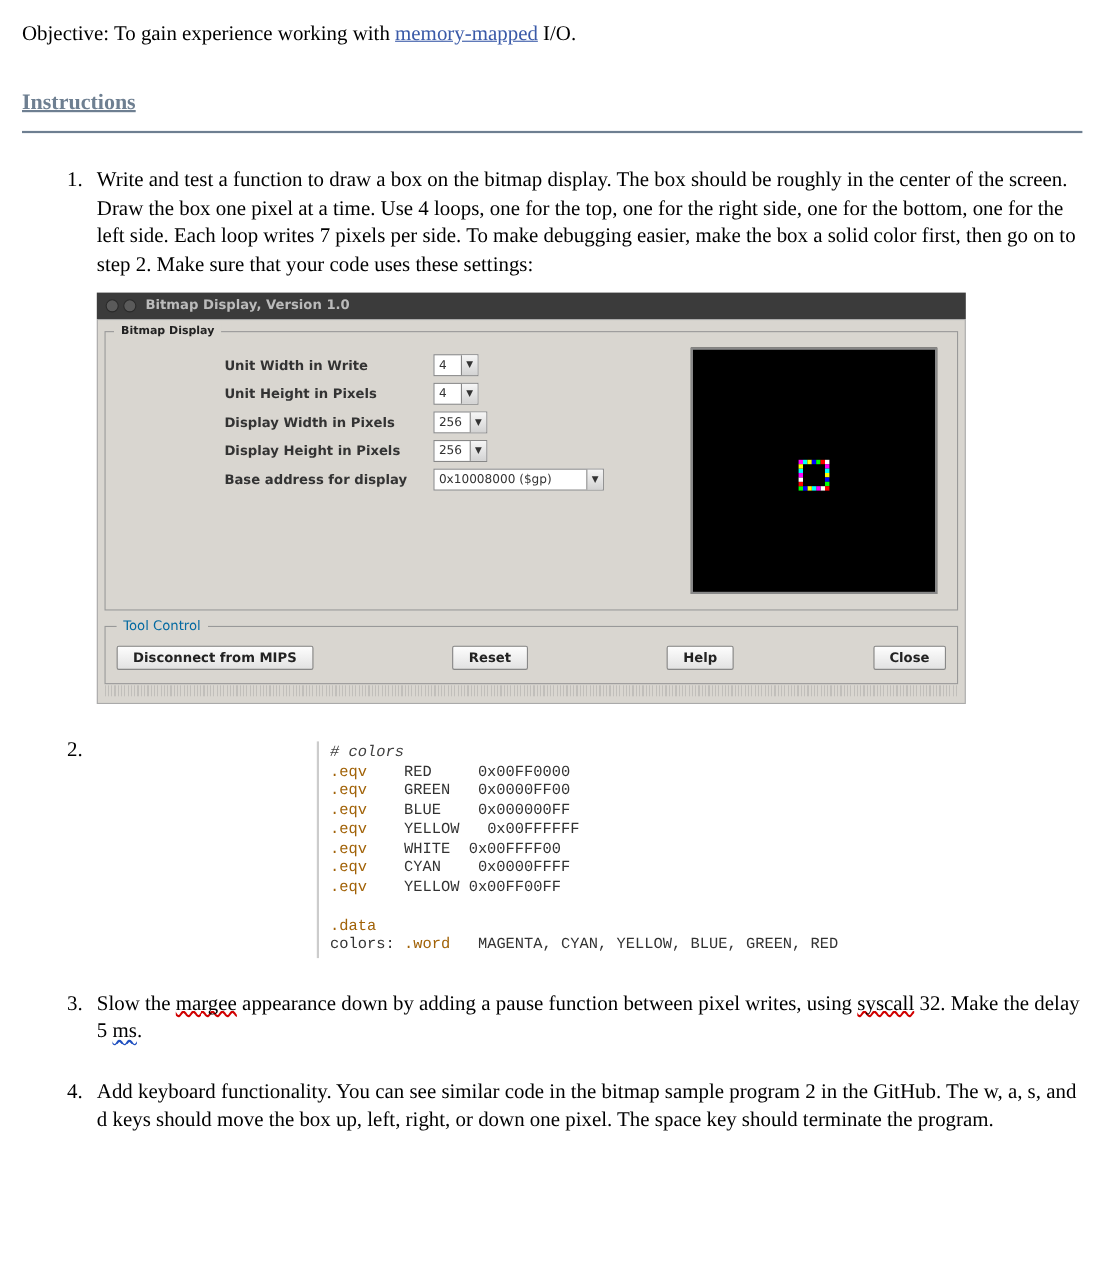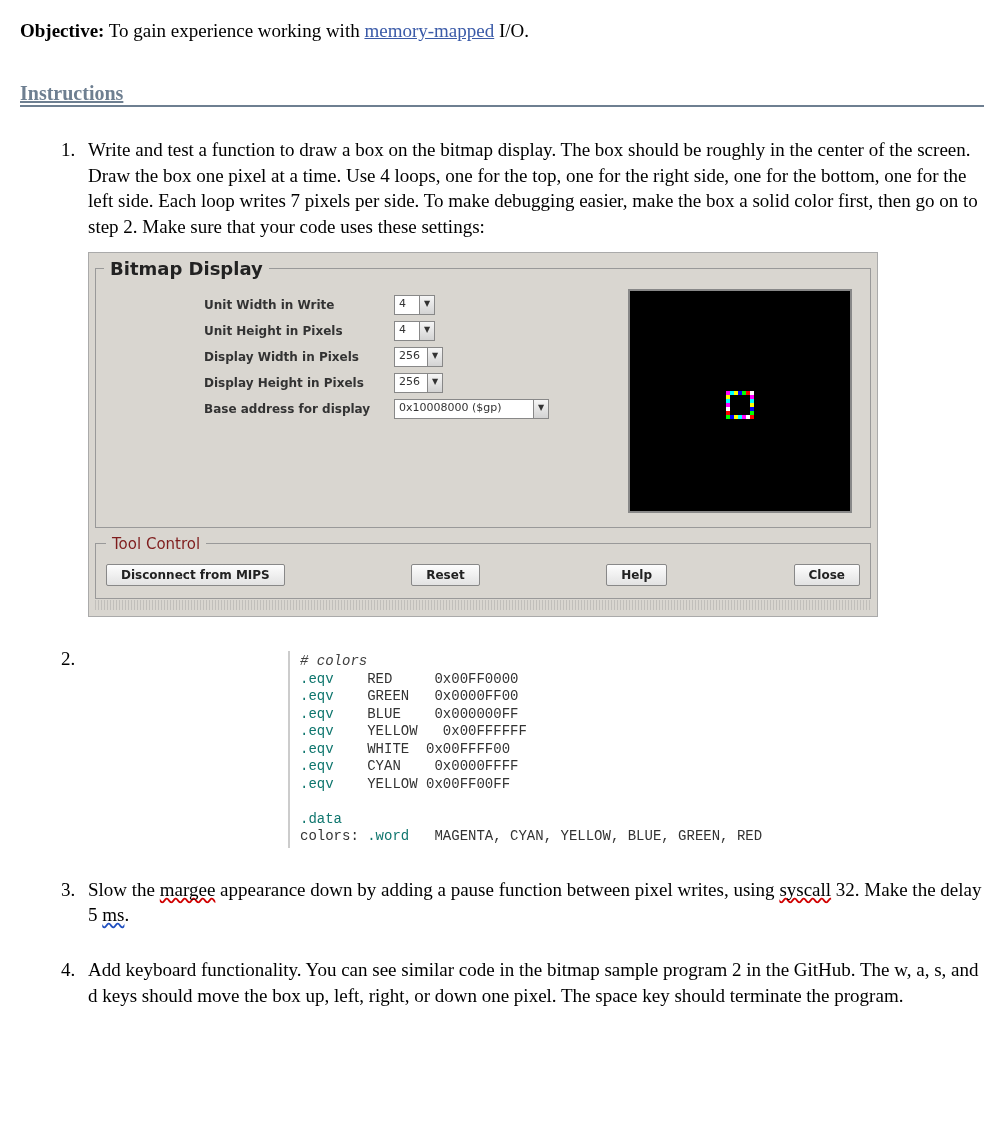--- a/index.html
+++ b/index.html
@@ -8,32 +8,32 @@
     color: #000;
     background: #fff;
     margin: 0;
     padding: 20px 20px 40px 20px;
     width: 964px;
   }
   .objective-line {
     margin-bottom: 40px;
   }
   .objective-label {
-    font-weight: bold;
+    font-weight: normal;
     margin-top: 36px;
   }
   .hyperlink {
     color: #3a5aa8;
   }
   .instructions-heading {
     color: #6e7f91;
     font-weight: bold;
     text-decoration: underline;
     border-bottom: 2px solid #6e7f91;
-    padding-bottom: 0;
+    padding-bottom: 14px;
     margin-bottom: 30px;
     font-size: 20px;
   }
   ol.main-list {
     padding-left: 60px;
     margin: 0;
   }
   ol.main-list > li {
     margin-bottom: 29px;
     padding-left: 8px;
@@ -81,21 +81,21 @@
     border: 1px solid #999;
     margin: 0;
     padding: 8px 8px 14px 8px;
     position: relative;
   }
   .bmp-legend {
     background: #d9d6d0;
     padding: 0 6px;
     font-weight: bold;
     color: #222;
-    font-size: 18px;
+    font-size: 10px;
   }
   .bmp-top {
     display: flex;
     align-items: flex-start;
     gap: 12px;
   }
   .bmp-settings {
     flex: 1;
     padding-left: 100px;
   }
@@ -153,22 +153,22 @@
     width: 4px; height: 4px;
   }
   .bmp-tool-fieldset {
     border: 1px solid #999;
     margin: 6px 0 0 0;
     padding: 10px 10px 12px 10px;
   }
   .bmp-tool-legend {
     background: #d9d6d0;
     padding: 0 6px;
-    color: #7f1d1d;
-    font-size: 15px;
+    color: #0369a1;
+    font-size: 12px;
   }
   .bmp-buttons {
     display: flex;
     justify-content: space-between;
   }
   .bmp-btn {
     background: linear-gradient(#fdfdfd,#e2e2e2);
     border: 1px solid #888;
     padding: 3px 14px;
     font-size: 12px;
@@ -188,39 +188,44 @@
     font-family: 'Courier New', monospace;
     font-size: 14px;
     line-height: 1.25;
     border-left: 2px solid #ccc;
     padding: 2px 0 2px 10px;
     margin: 14px 0 14px 200px;
     white-space: pre;
     color: #333;
   }
   .cm-comment { color: #404040; font-style: italic; }
-  .cm-dir     { color: #0f766e; }
+  .cm-dir     { color: #a16207; }
   .cm-id      { color: #333; }
 </style>
 </head>
 <body>
 
 <div class="objective-line">
   <span class="objective-label">Objective:</span><span>  To gain experience working with </span><a href="#" class="hyperlink">memory-mapped</a><span> I/O.</span>
 </div>
 
 <div class="instructions-heading">Instructions</div>
 
 <ol class="main-list">
 
   <li>
     <span>Write and test a function to draw a box on the bitmap display. The box should be roughly in the center of the screen. Draw the box one pixel at a time. Use 4 loops, one for the top, one for the right side, one for the bottom, one for the left side. Each loop writes 7 pixels per side. To make debugging easier, make the box a solid color first, then go on to step 2. Make sure that your code uses these settings:</span>
 
     
     <div class="bmp-window">
+      <div class="bmp-titlebar">
+        <span class="bmp-dot"></span>
+        <span class="bmp-dot"></span>
+        &nbsp;<span>Bitmap Display, Version 1.0</span>
+      </div>
       <div class="bmp-body">
         <fieldset class="bmp-fieldset">
           <legend class="bmp-legend">Bitmap Display</legend>
           <div class="bmp-top">
             <div class="bmp-settings">
 
               <div class="bmp-row">
                 <span class="bmp-label">Unit Width in Write</span>
                 <span class="bmp-select">
                   <span class="bmp-select-val">4</span>

